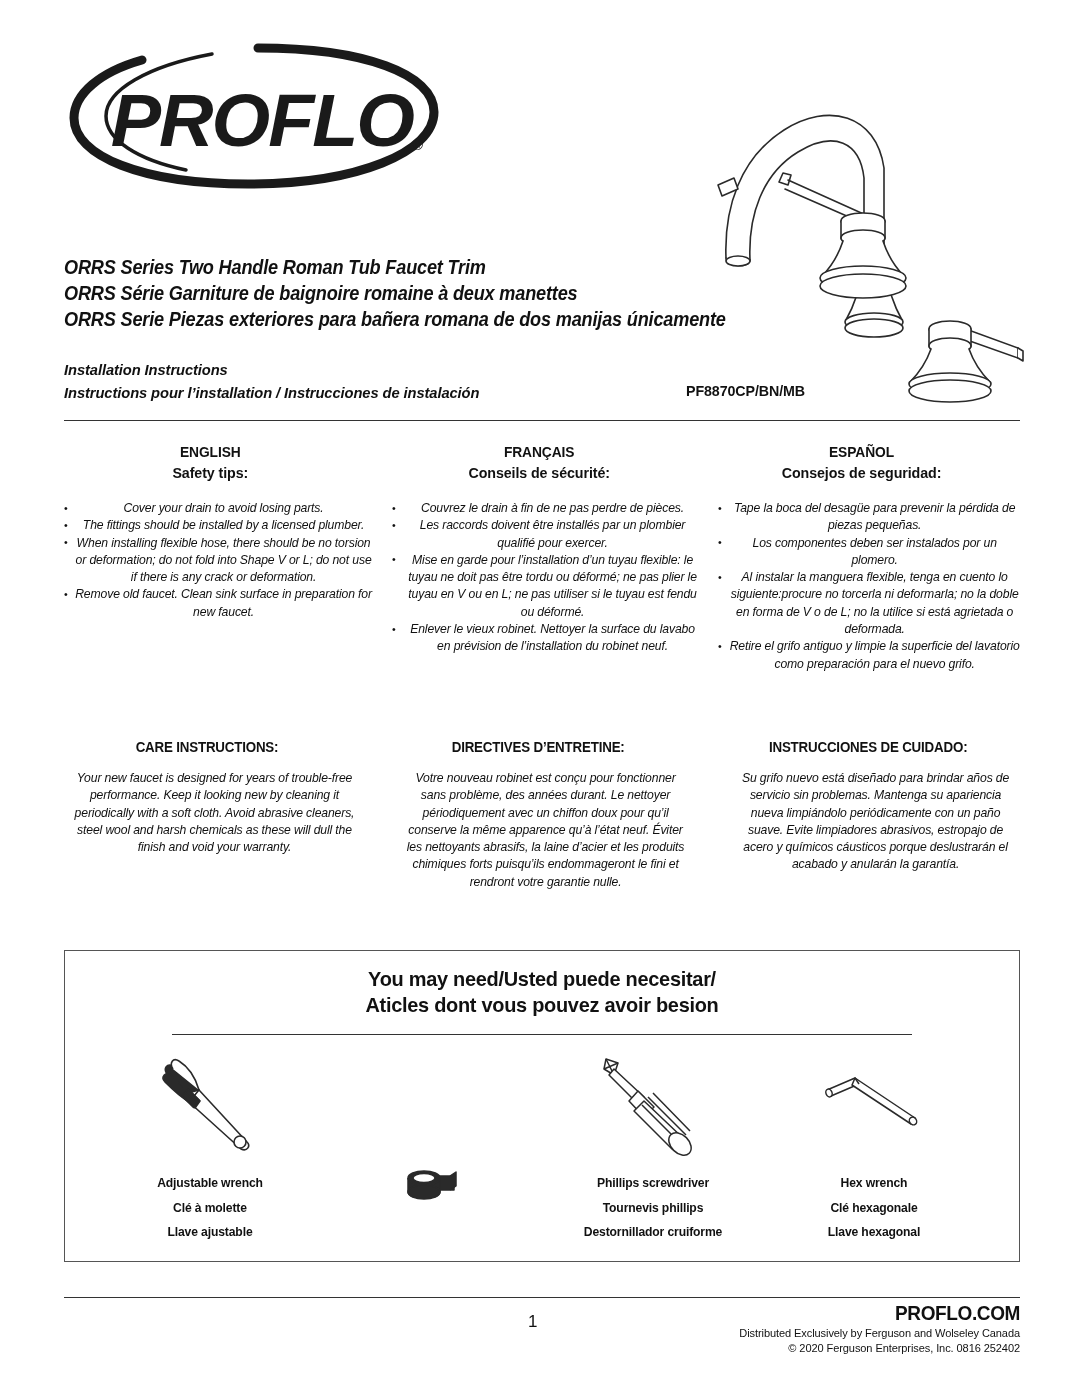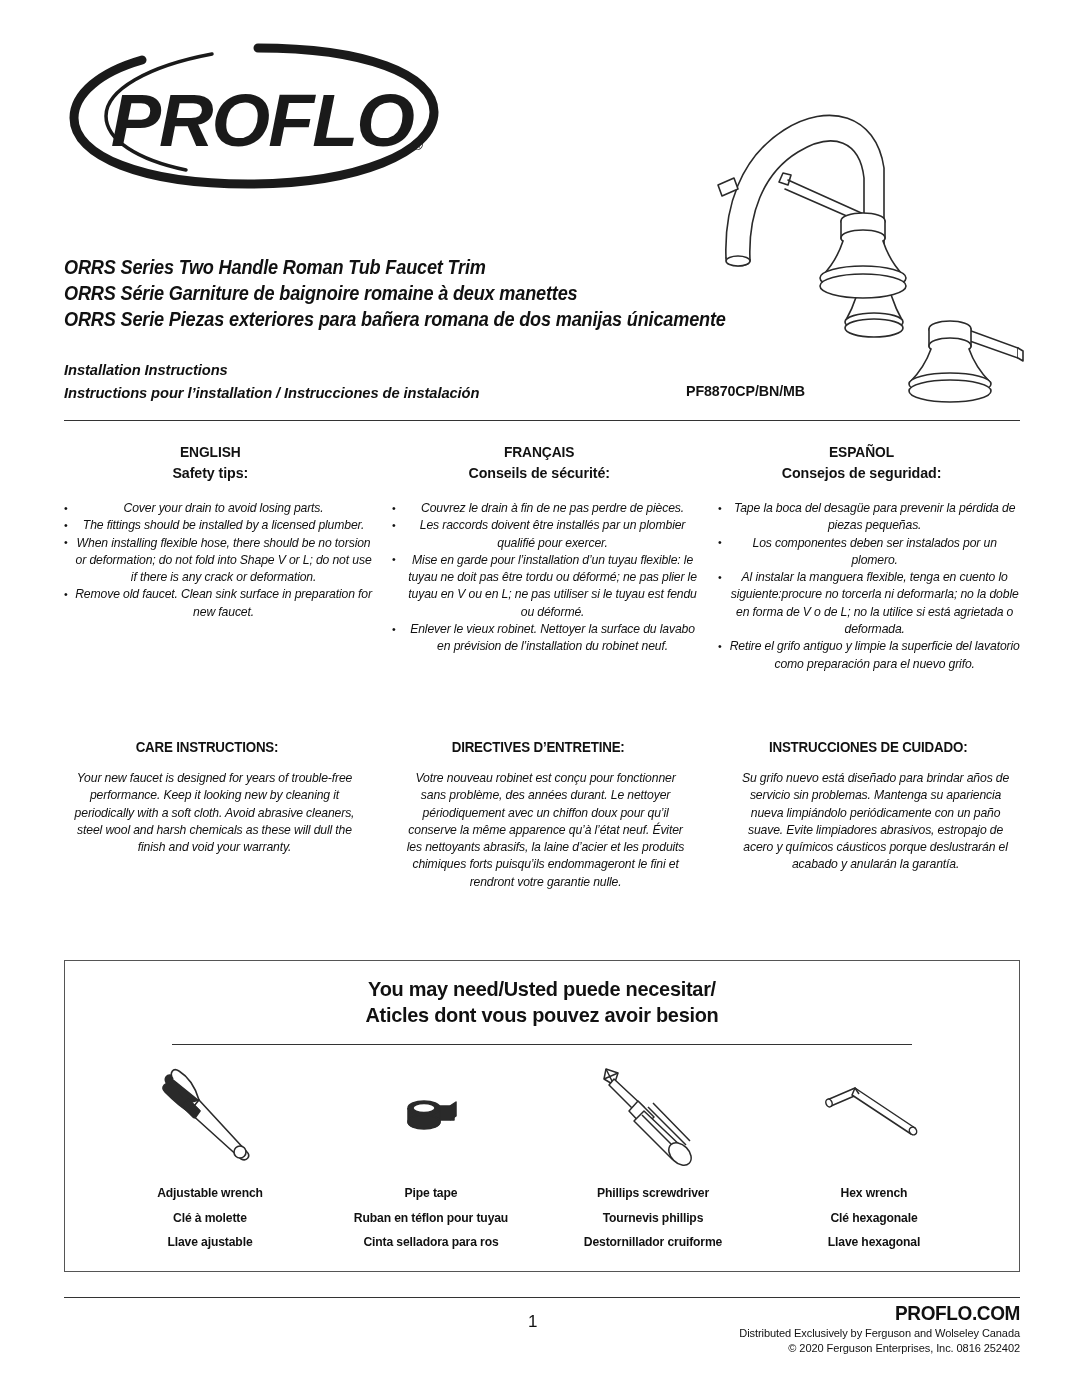--- a/index.html
+++ b/index.html
@@ -171,21 +171,20 @@
   .care.col-es { left: 732px; width: 296px; }
 
   
   .need-box {
     position: absolute;
     left: 64px;
     top: 950px;
     width: 956px;
     height: 312px;
     border: 1px solid #555555;
-    margin-top: 10px;
   }
   .need-title {
     text-align: center;
     font-weight: bold;
     font-size: 21px;
     line-height: 26px;
     margin-top: 15px;
     letter-spacing: -0.3px;
   }
   .need-title div { transform: scaleX(0.95); }
@@ -426,25 +425,20 @@
               <path d="M64 40 L 70 36 L 70 50 L 64 54" fill="#2a2a2a"></path>
 
               <path d="M22 42 L 22 56 C 22 64 54 64 54 56 L 54 42" fill="#2a2a2a"></path>
               <ellipse cx="38" cy="56" rx="16" ry="7" fill="#2a2a2a"></ellipse>
 
               <ellipse cx="38" cy="42" rx="16" ry="7" fill="#2a2a2a"></ellipse>
               <ellipse cx="38" cy="42" rx="11" ry="4.5" fill="#ffffff"></ellipse>
             </g>
           </svg>
         </div>
-        <div class="tool-labels">
-          <div>Pipe  tape</div>
-          <div>Ruban en  téflon pour tuyau</div>
-          <div>Cinta selladora para ros</div>
-        </div>
       </div>
 
       <div class="tool">
         <div class="tool-art">
           <svg width="110" height="110" viewBox="0 0 110 110" xmlns="http://www.w3.org/2000/svg">
             <g fill="#ffffff" stroke="#2a2a2a" stroke-width="1.5" stroke-linejoin="round">
 
               <path d="M8 8 L 20 12 L 16 24 L 6 18 Z"></path>
               <path d="M8 8 L 16 24 M6 18 L 20 12"></path>
 

